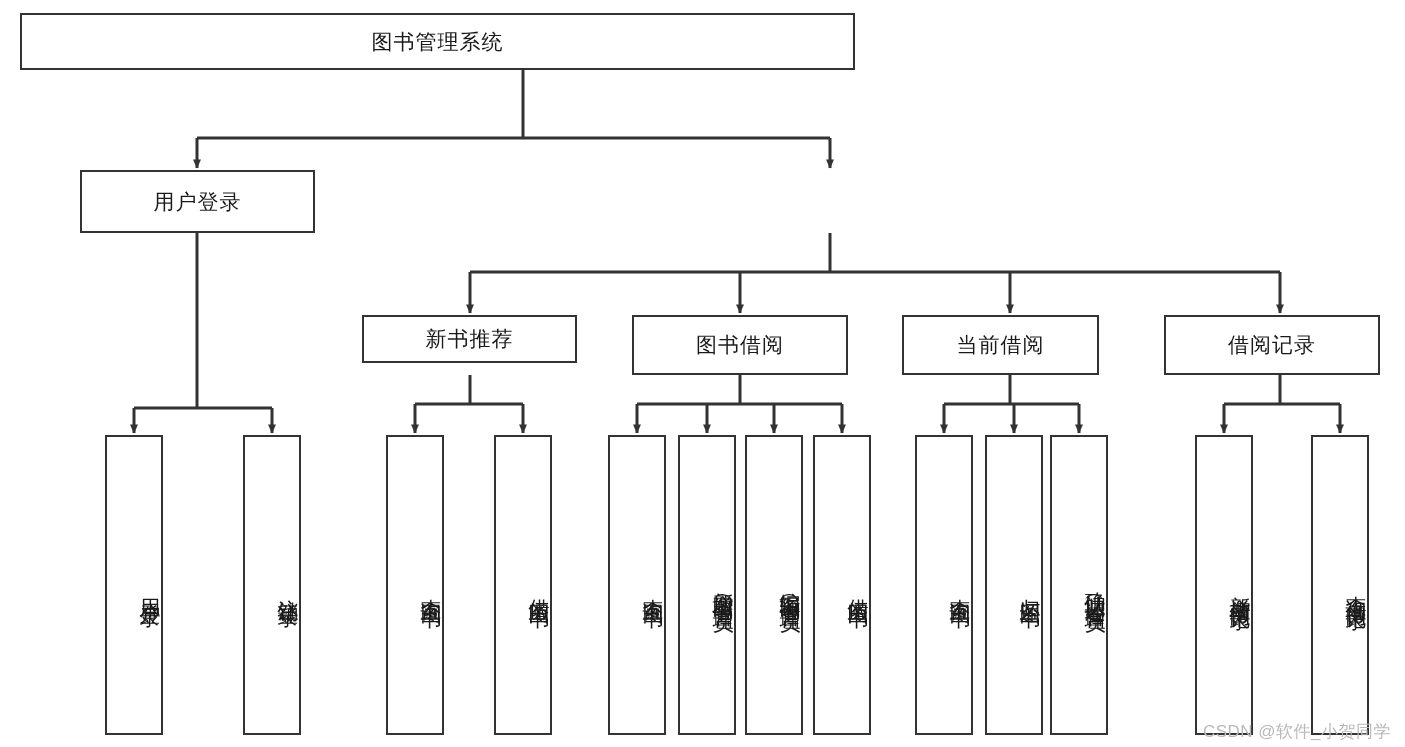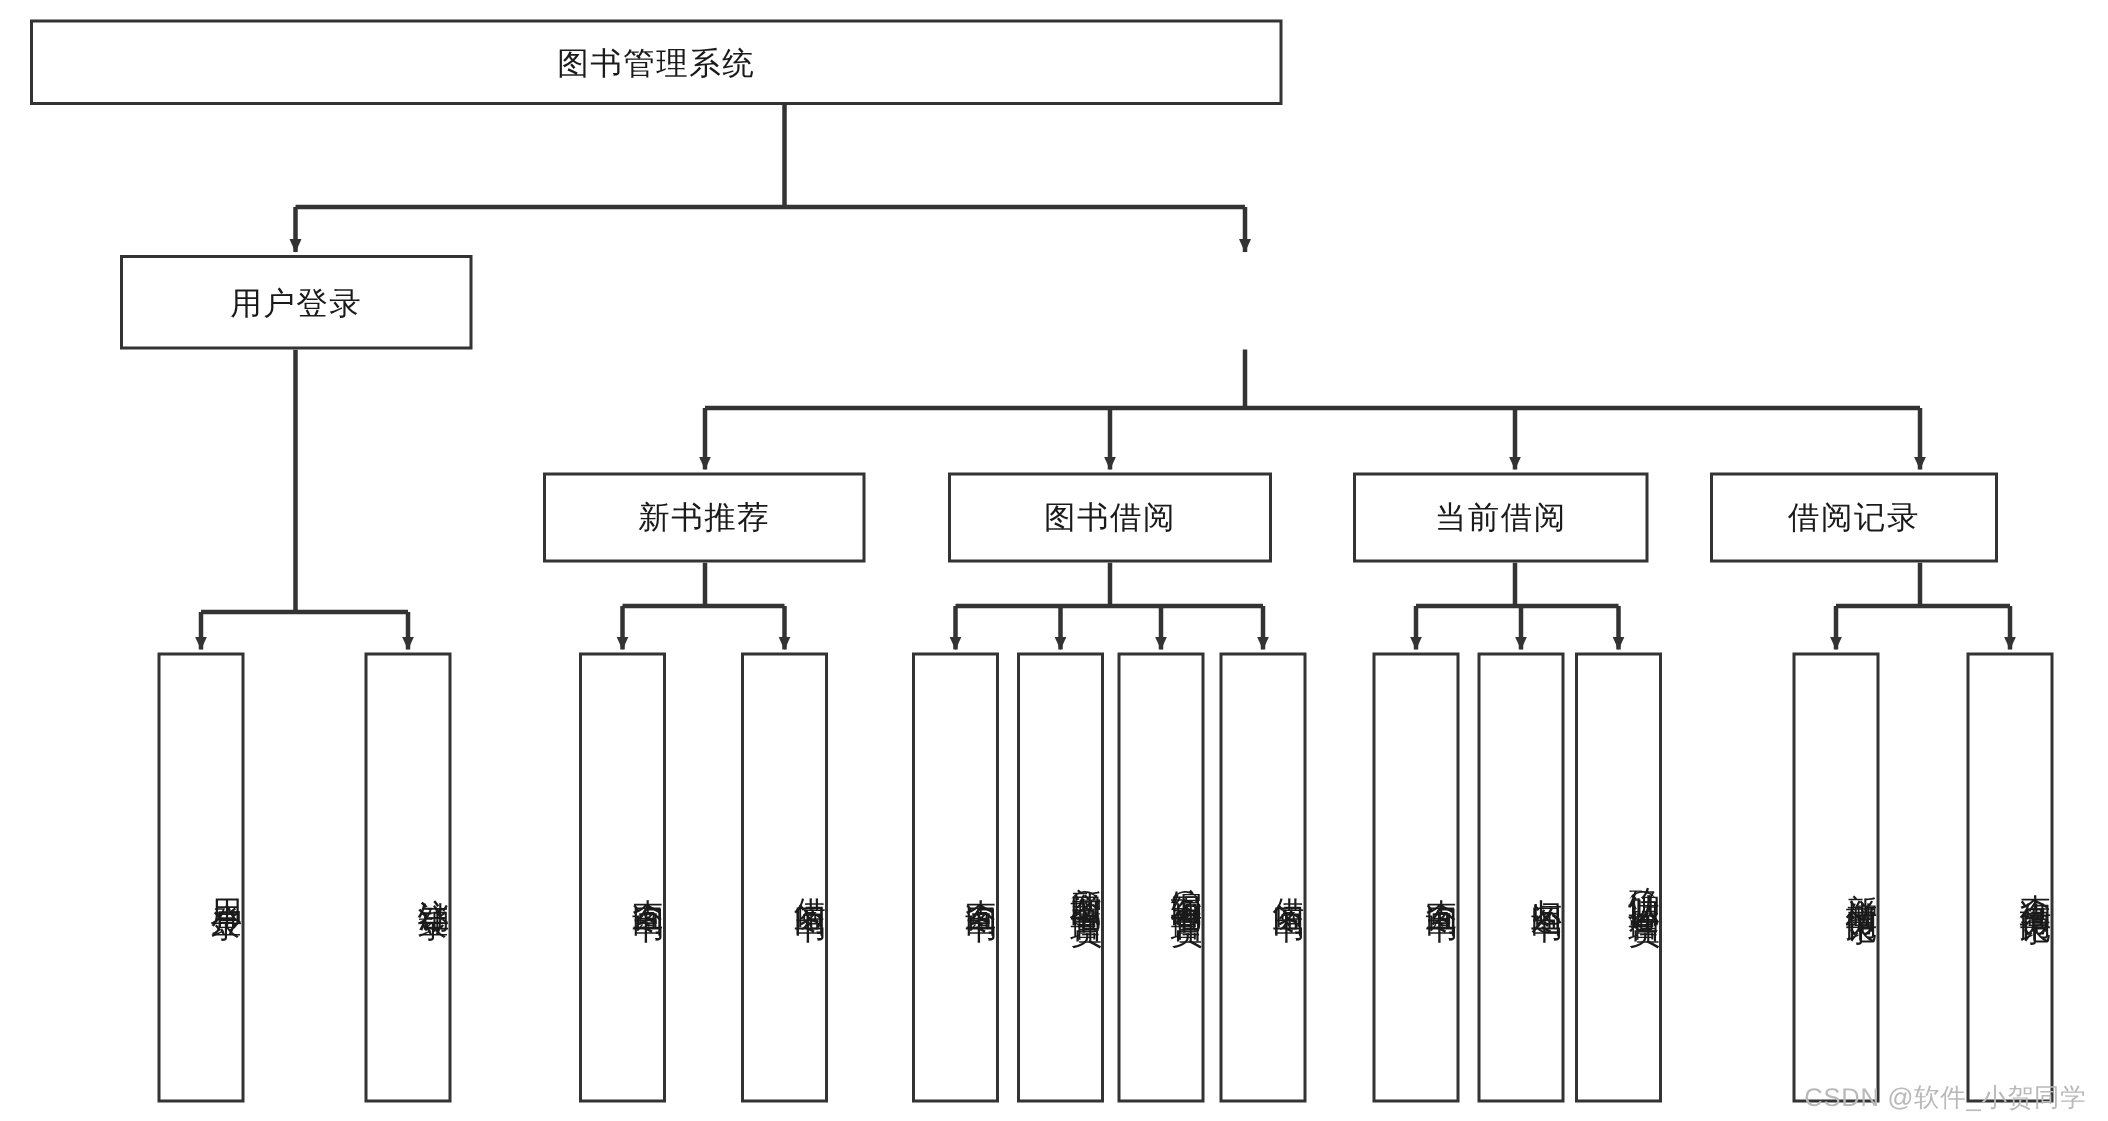--- a/index.html
+++ b/index.html
@@ -110,30 +110,30 @@
   </svg>
 
   <div class="node horiz" style="left:20px;top:13px;width:835px;height:57px;">
     <span>图书管理系统</span>
   </div>
 
   <div class="node horiz" style="left:80px;top:170px;width:235px;height:63px;">
     <span>用户登录</span>
   </div>
 
-  <div class="node horiz" style="left:362px;top:315px;width:215px;height:60px;">
+  <div class="node horiz" style="left:362px;top:315px;width:215px;height:48px;">
     <span>新书推荐</span>
   </div>
   <div class="node horiz" style="left:632px;top:315px;width:216px;height:60px;text-align:center;">
     <span>图书借阅</span>
   </div>
   <div class="node horiz" style="left:902px;top:315px;width:197px;height:60px;">
     <span>当前借阅</span>
   </div>
-  <div class="node horiz" style="left:1140px;top:315px;width:192px;height:60px;text-align:right;">
+  <div class="node horiz" style="left:1164px;top:315px;width:216px;height:60px;text-align:right;">
     <span>借阅记录</span>
   </div>
 
   <div class="node vert" style="left:105px;top:435px;width:58px;height:300px;">
     <span class="vlabel">用户登录</span>
   </div>
   <div class="node vert" style="left:243px;top:435px;width:58px;height:300px;">
     <span class="vlabel">注销登录</span>
   </div>
 

